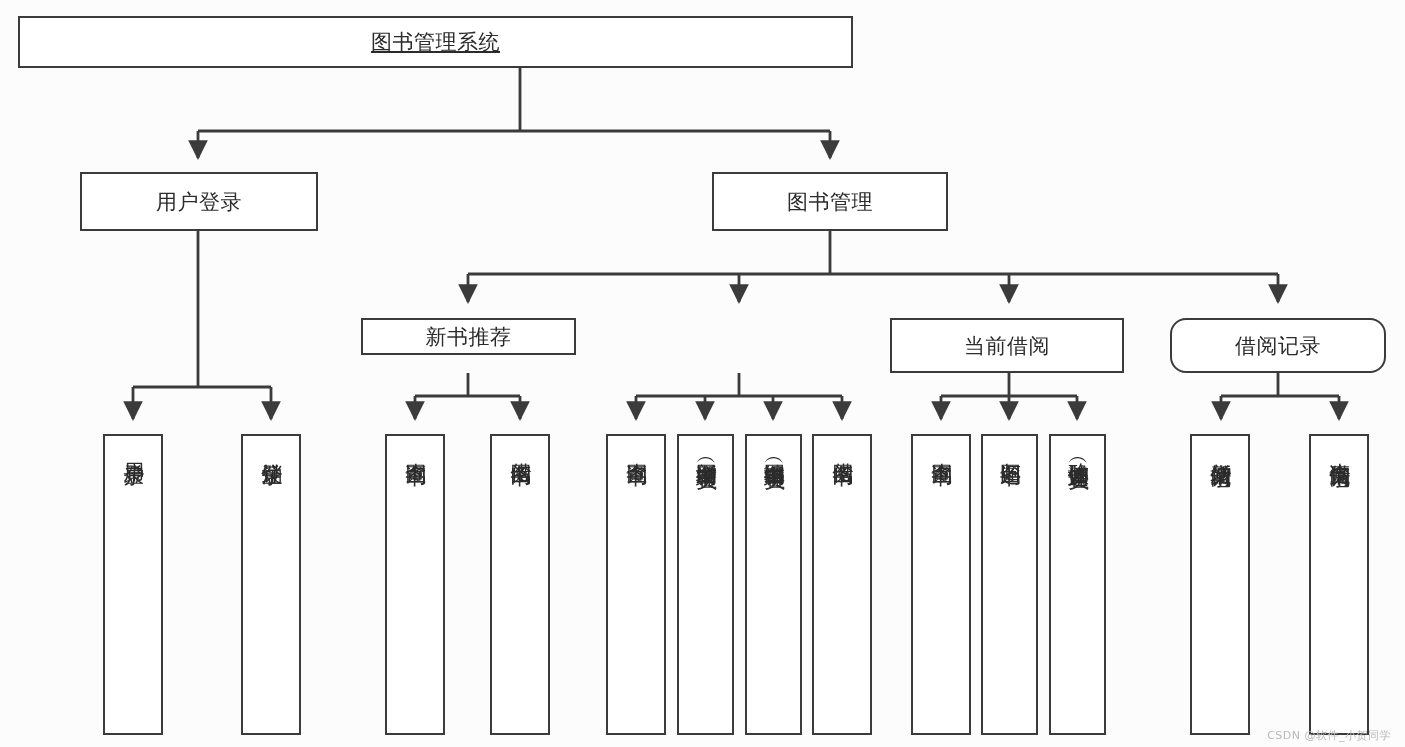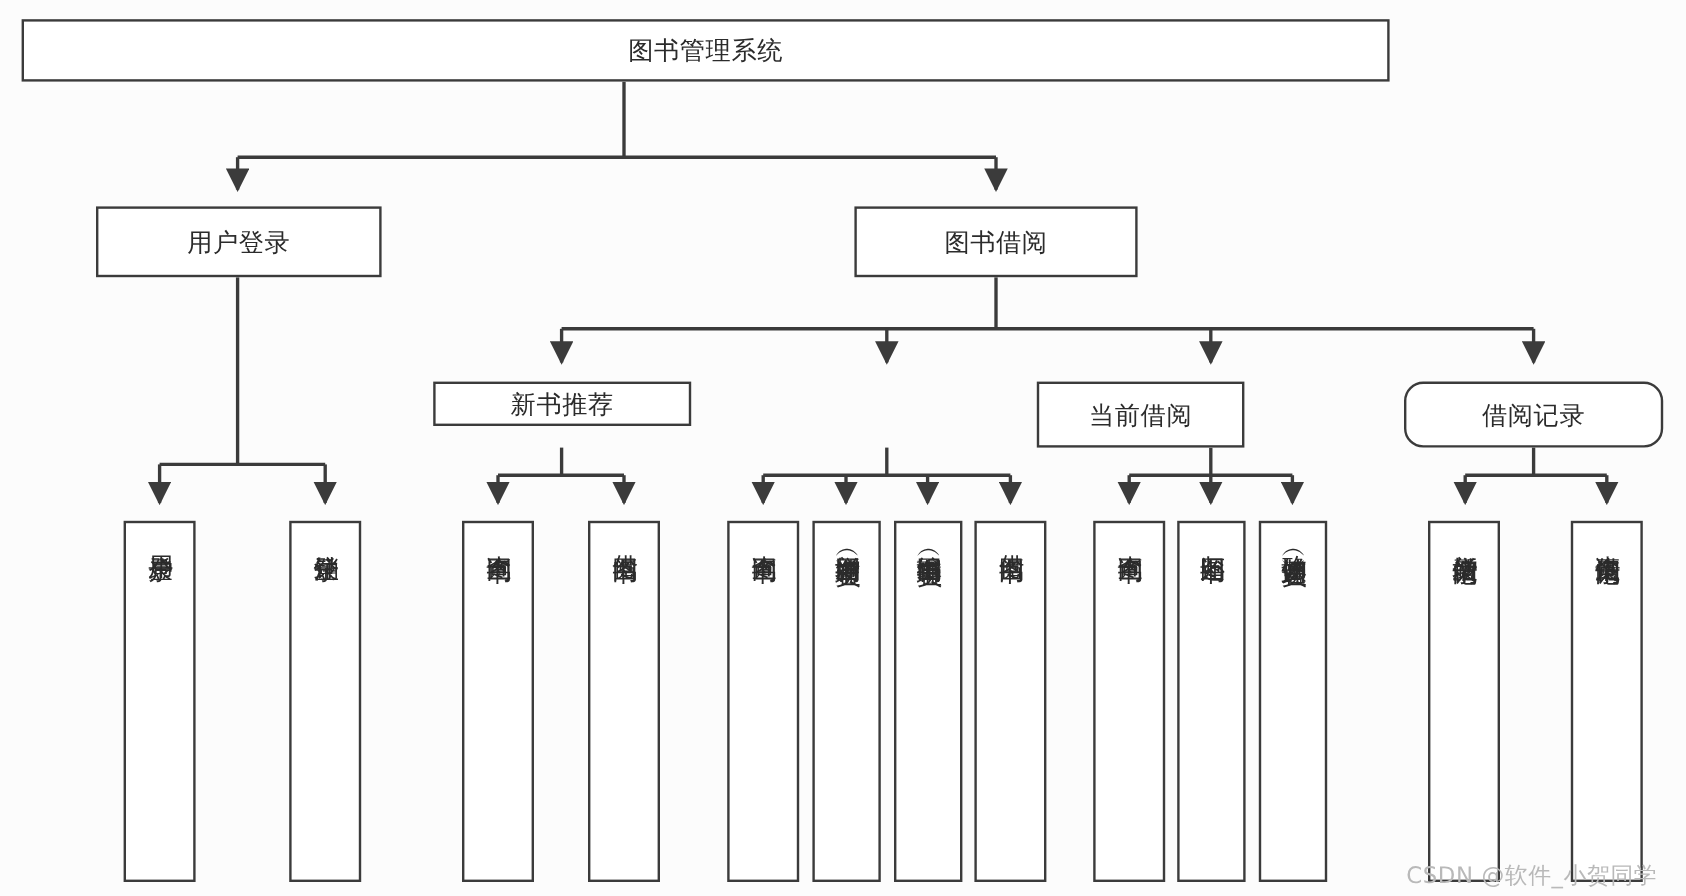--- a/index.html
+++ b/index.html
@@ -48,23 +48,23 @@
     writing-mode: vertical-rl;
     text-orientation: upright;
     font-size: 21px;
     line-height: 1.14;
     letter-spacing: 1px;
     text-align: left;
     white-space: pre-line;
   }
   .watermark {
     position: absolute;
-    right: 24px;
+    right: 14px;
     bottom: 4px;
-    font-size: 19px;
+    font-size: 11px;
     color: #b9b9b9;
     letter-spacing: 0.5px;
     white-space: nowrap;
     pointer-events: none;
   }
 </style>
 </head>
 <body>
 
 <div id="canvas">
@@ -112,35 +112,35 @@
       <path d="M 1009 396 L 1009 419" marker-end="url(#arrow)"></path>
       <path d="M 1077 396 L 1077 419" marker-end="url(#arrow)"></path>
 
       <path d="M 1278 373 L 1278 396"></path>
       <path d="M 1221 396 L 1339 396"></path>
       <path d="M 1221 396 L 1221 419" marker-end="url(#arrow)"></path>
       <path d="M 1339 396 L 1339 419" marker-end="url(#arrow)"></path>
     </g>
   </svg>
 
-  <div class="node horizontal" style="left:18px; top:16px; width:1140px; height:52px;">
+  <div class="node horizontal" style="left:18px; top:16px; width:835px; height:52px;text-decoration:underline;">
     <span>图书管理系统</span>
   </div>
 
   <div class="node horizontal" style="left:80px; top:172px; width:238px; height:59px;">
     <span>用户登录</span>
   </div>
   <div class="node horizontal" style="left:712px; top:172px; width:236px; height:59px;">
-    <span>图书借阅</span>
+    <span>图书管理</span>
   </div>
 
   <div class="node horizontal" style="left:361px; top:318px; width:215px; height:37px;">
     <span>新书推荐</span>
   </div>
-  <div class="node horizontal" style="left:864px; top:318px; width:173px; height:55px;">
+  <div class="node horizontal" style="left:890px; top:318px; width:234px; height:55px;">
     <span>当前借阅</span>
   </div>
   <div class="node horizontal" style="left:1170px; top:318px; width:216px; height:55px;border-radius:16px;">
     <span>借阅记录</span>
   </div>
 
   <div class="node vertical" style="left:103px; top:434px; width:60px; height:301px;">
     <span class="vtext">用户登录</span>
   </div>
   <div class="node vertical" style="left:241px; top:434px; width:60px; height:301px;">

